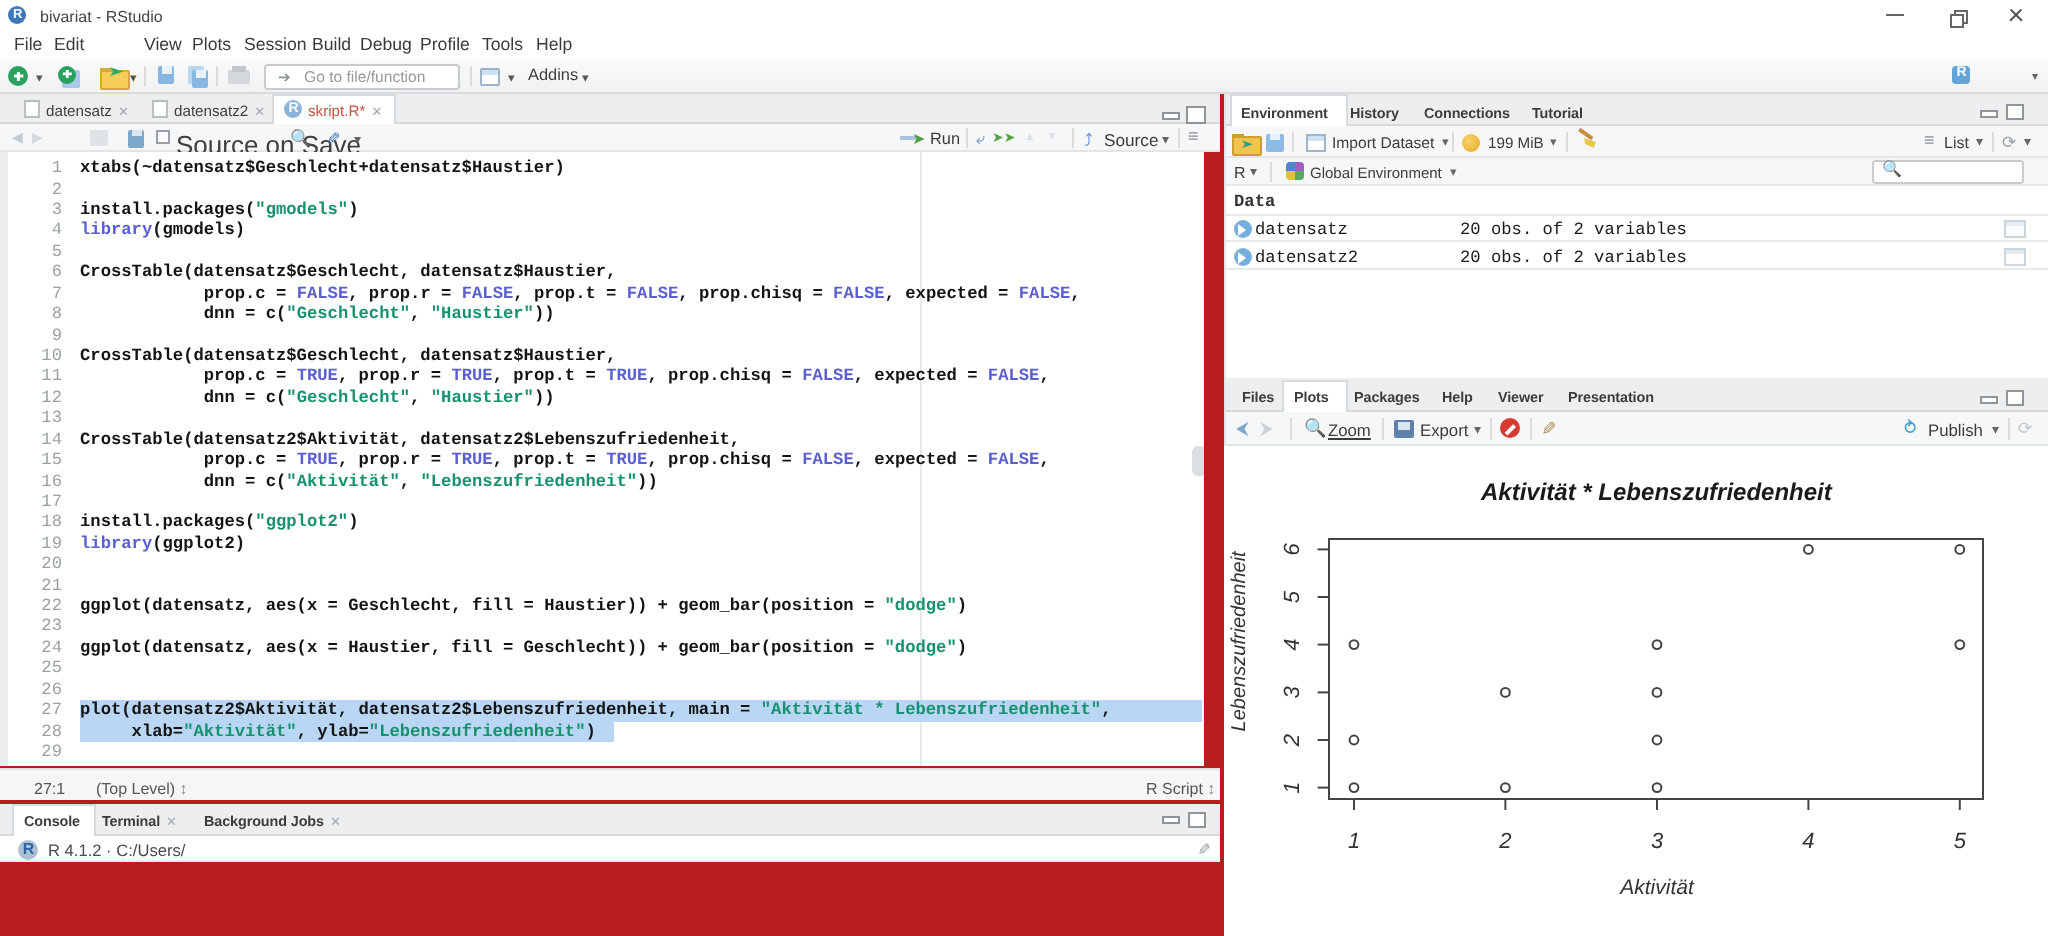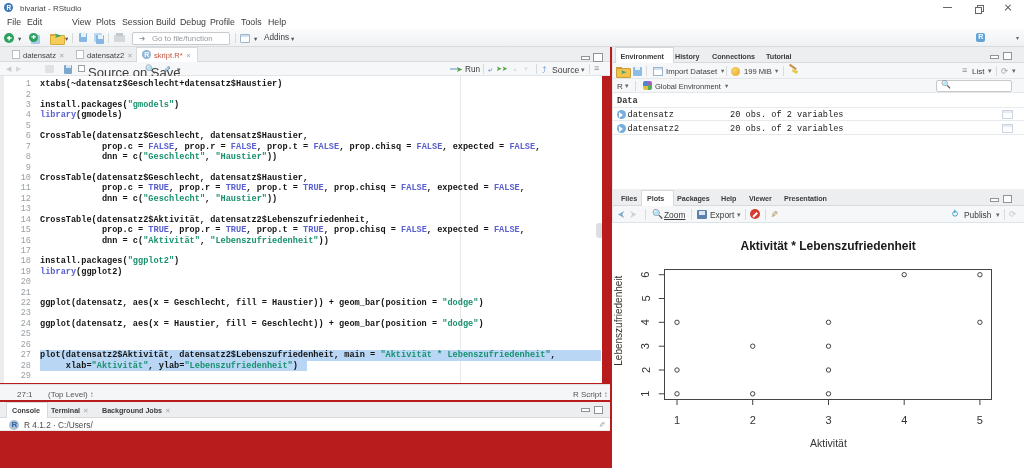--- a/index.html
+++ b/index.html
@@ -26,21 +26,21 @@
 #contabs{left:0;top:402px;width:610px;height:16px;}
 #conver{left:0;top:418px;width:610px;height:13px;background:#fff;border-bottom:1px solid #e8eaec;box-sizing:border-box;}
 #conbody{left:0;top:431px;width:610px;height:37px;background:#fff;overflow:hidden;}
 
 #envtabs{left:612px;top:47px;width:412px;height:16px;}
 #envtools{left:612px;top:63px;width:412px;height:16px;background:#f6f7f8;border-bottom:1px solid #e4e6e8;box-sizing:border-box;}
 #envrow2{left:612px;top:79px;width:412px;height:14px;background:#f6f7f8;border-bottom:1px solid #e4e6e8;box-sizing:border-box;}
 #envbody{left:612px;top:93px;width:412px;height:96px;background:#fff;}
 #pltabs{left:612px;top:189px;width:412px;height:17px;}
 #pltools{left:612px;top:206px;width:412px;height:17px;background:#f6f7f8;border-bottom:1px solid #dce4ea;box-sizing:border-box;}
-#plbody{left:612px;top:223px;width:412px;height:245px;background:#fff;}
+#plbody{left:612px;top:223px;width:412px;height:245px;background:#fff;font-style:italic;}
 
 pre{margin:0;font-family:"Liberation Mono",monospace;font-size:8.6px;line-height:10.42px;color:#141414;font-weight:600;}
 .s{color:#18916e;}
 .k{color:#5a60d0;}
 .gut{position:absolute;text-align:right;color:#9aa0a5;font-weight:400;}
 .sel{position:absolute;background:#b9d7f5;}
 .sep{position:absolute;width:1px;background:#d8dadc;}
 .cx{color:#a2a7ac;margin-left:3px;font-weight:400;font-size:6.5px;}
 </style>
 </head>

